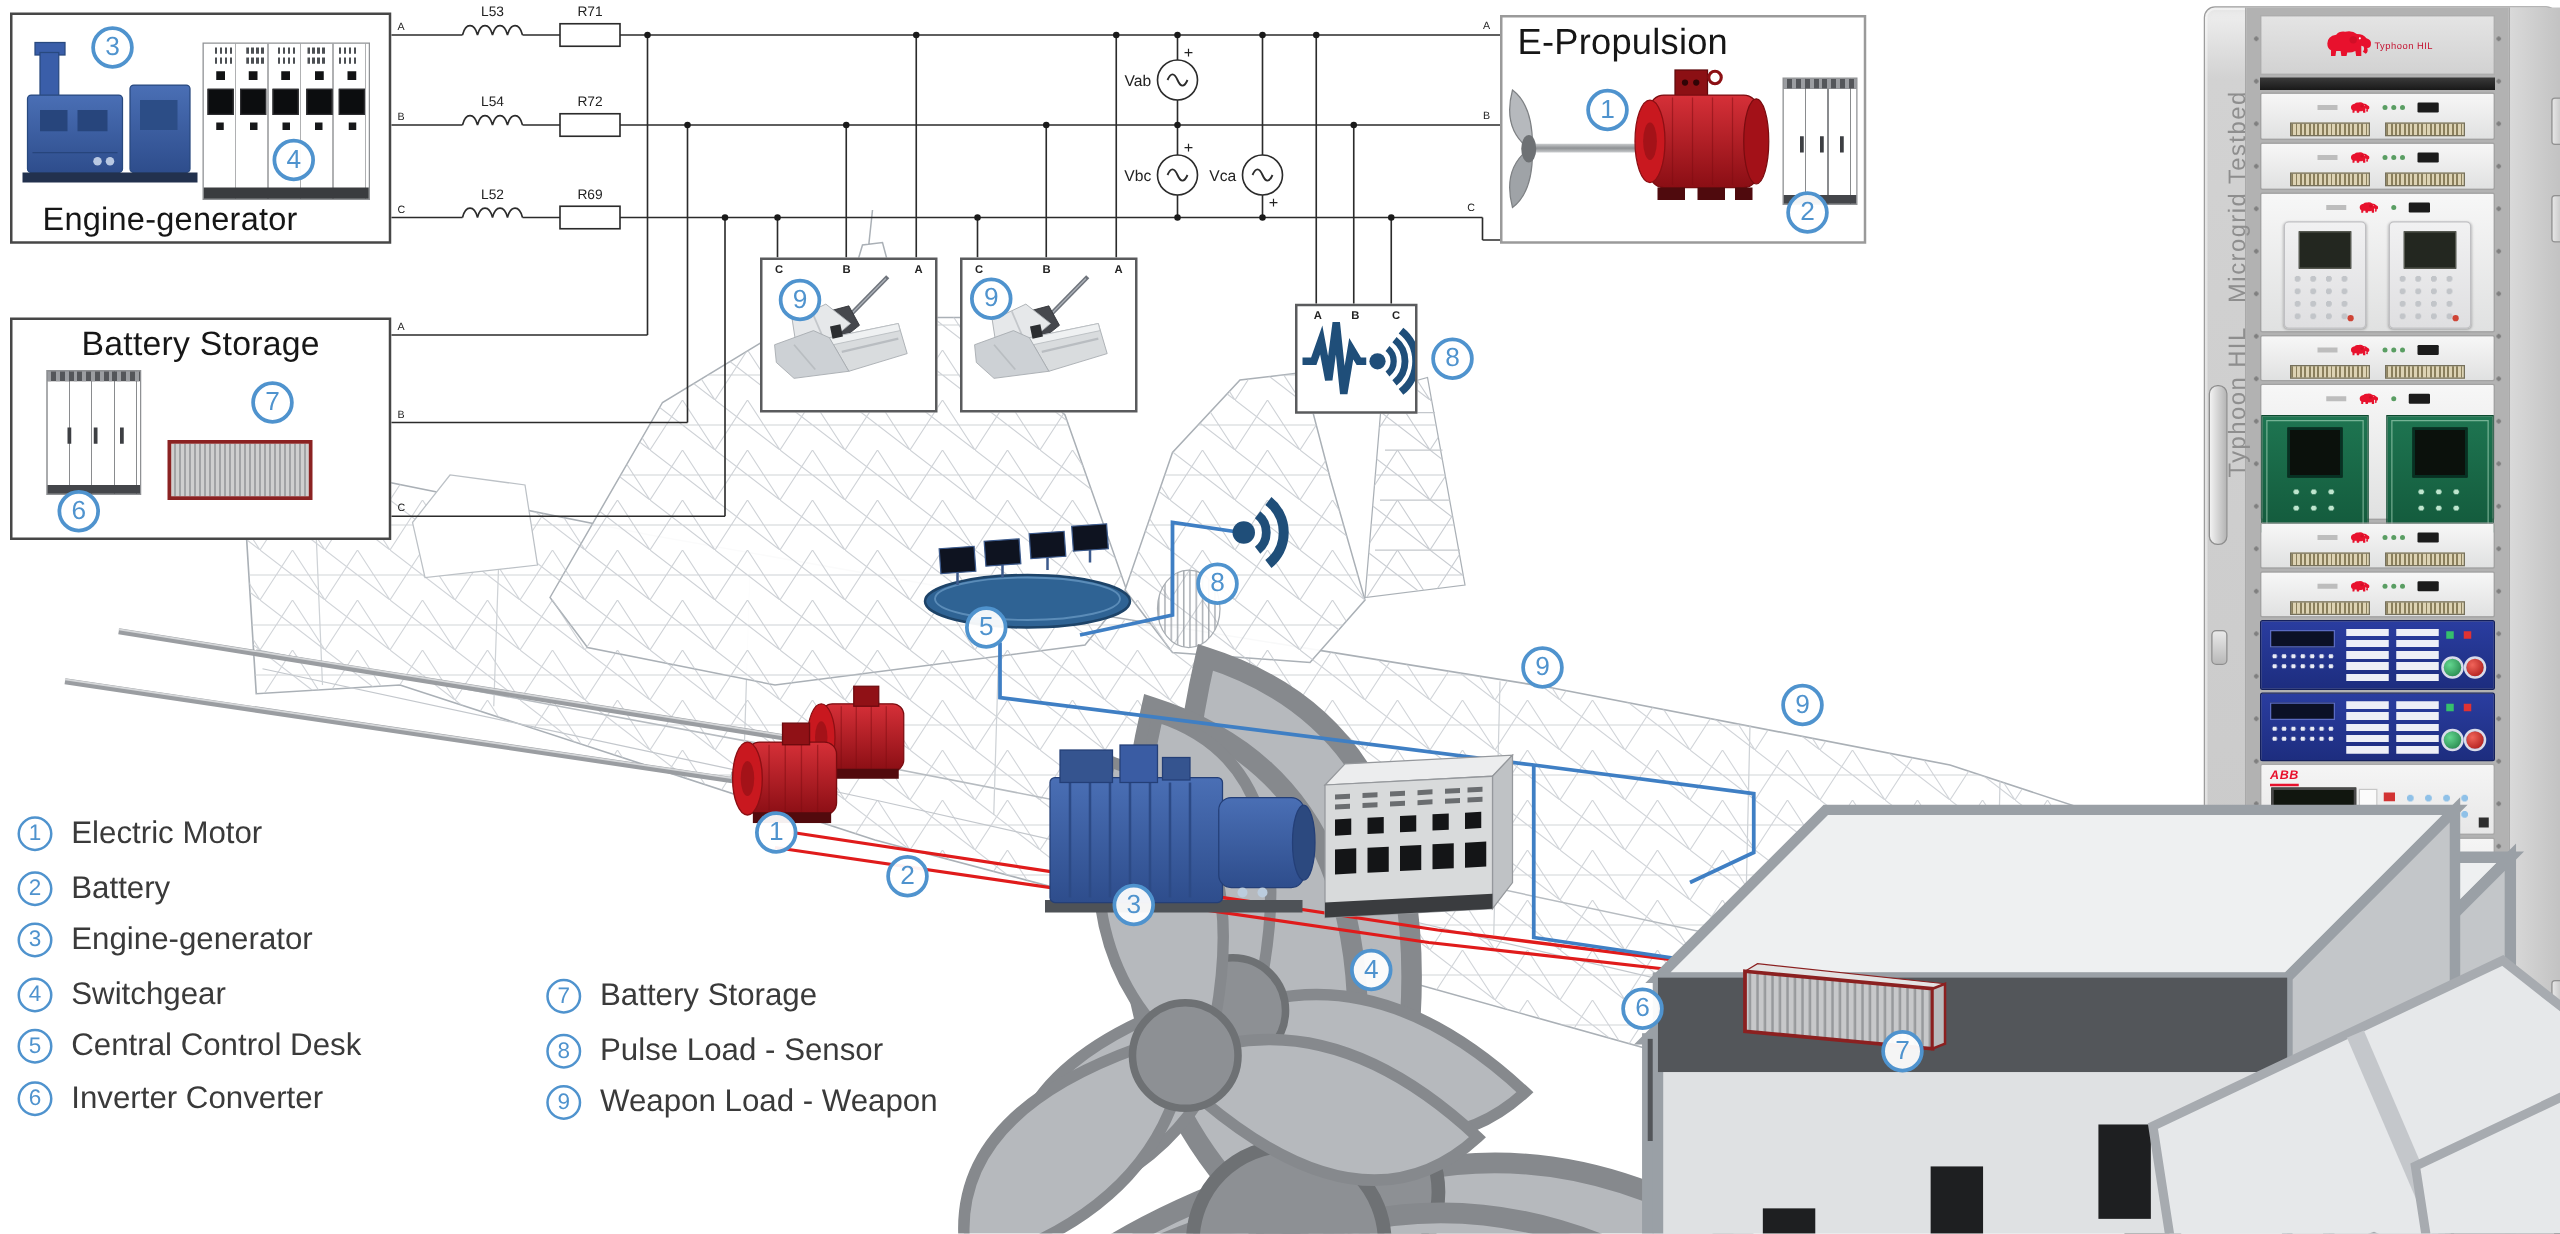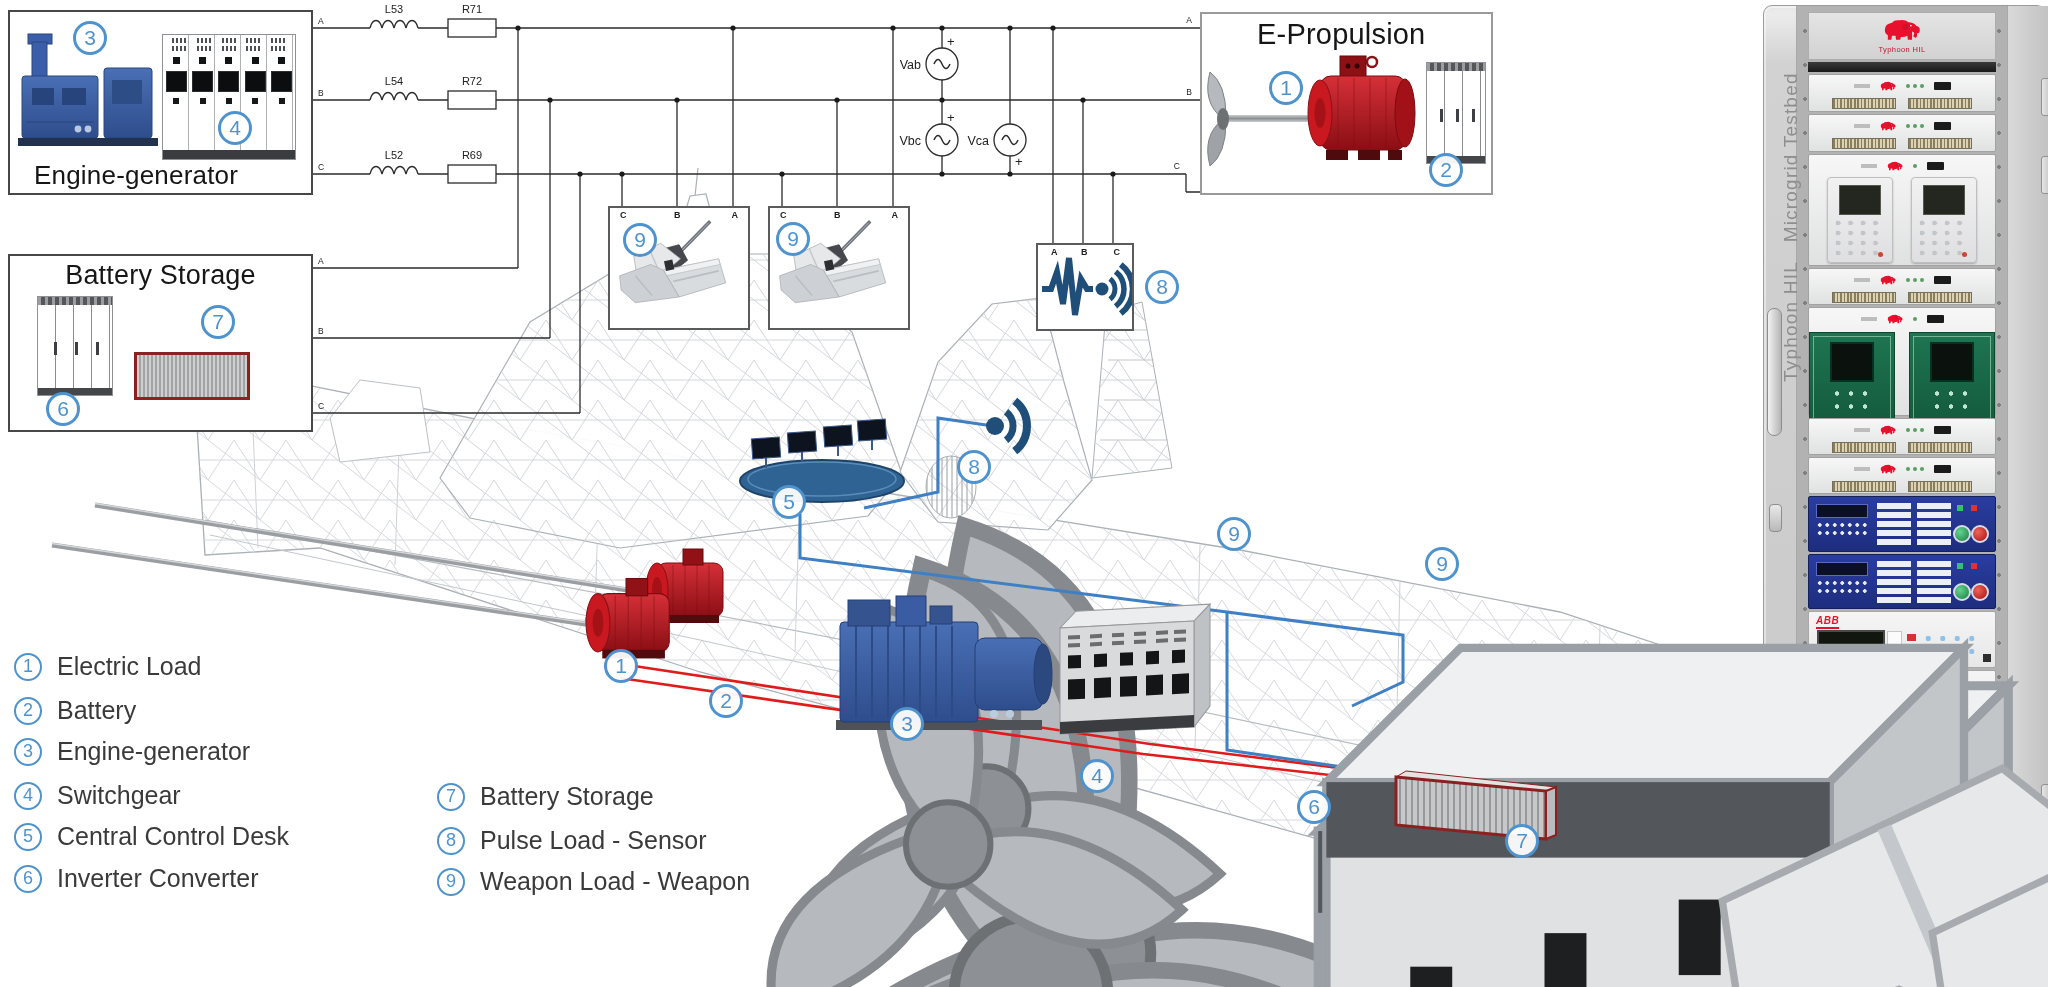--- a/index.html
+++ b/index.html
@@ -66,21 +66,21 @@
         background-image:radial-gradient(circle,#7f7f7f 1.6px,rgba(0,0,0,0) 1.9px),
                          radial-gradient(circle,#7f7f7f 1.6px,rgba(0,0,0,0) 1.9px);
         background-size:10px 34px;background-position:3px 8px,calc(100% - 3px) 8px;background-repeat:repeat-y;}
   .rack-right{position:relative;width:50px;flex:0 0 auto;border-left:1px solid #a9a9a9;
         background:linear-gradient(90deg,#d9d9d9,#bdbdbd);}
   .hinge{position:absolute;right:2px;width:13px;height:36px;border-radius:3px;
         background:linear-gradient(90deg,#e6e6e6,#b0b0b0);border:1px solid #919191;}
   .unit{position:relative;margin:0 11px;flex:0 0 auto;border:1px solid #a2a2a2;border-radius:2px;
         background:linear-gradient(#f7f7f7,#e0e1e1);}
   .rack-header{height:46px;margin:0 11px;flex:0 0 auto;background:linear-gradient(#e4e4e4,#d2d2d2);
-        display:flex;flex-direction:column;align-items:center;justify-content:center;border:1px solid #adadad;}
+        display:flex;align-items:center;justify-content:center;border:1px solid #adadad;}
   .rack-brand{font-size:7.5px;color:#c41230;margin-top:1px;letter-spacing:.4px;}
   .darkstrip{height:10px;margin:0 11px;flex:0 0 auto;background:linear-gradient(#3a3a3a,#191919);}
   .io-top{height:14px;display:flex;align-items:center;justify-content:center;gap:10px;padding-top:4px;}
   .io-tag{width:16px;height:4px;background:#bdbdbd;}
   .io-leds{display:flex;gap:3px;}
   .io-leds i{width:4px;height:4px;border-radius:50%;background:#5a9e63;}
   .io-port{width:17px;height:8px;background:#1b1b1b;border-radius:1px;}
   .io-strips{display:flex;justify-content:center;gap:12px;margin-top:5px;}
   .strip{width:62px;height:9px;background:#ddd3b4;border:1px solid #75705c;
         background-image:repeating-linear-gradient(90deg,#8a7f5c 0 1.5px,rgba(0,0,0,0) 1.5px 3.5px);}
@@ -473,21 +473,21 @@
     <div class="top"></div>
         <div class="h1"></div>
         <div class="h2"></div>
         <div class="h3"></div>
         <div class="base"></div>
   </div>
   <div class="batcont" style="left:124px;top:96px;width:110px;height:42px;"></div>
 </div>
 
 <div class="box lite" style="left:1200px;top:12px;width:289px;height:179px;">
-  <div class="box-title" style="left:12px;top:4px;font-size:29px;margin-left:43px;">E-Propulsion</div>
+  <div class="box-title" style="left:12px;top:4px;font-size:29px;">E-Propulsion</div>
   <svg style="position:absolute;left:0;top:0" width="224" height="179" viewBox="0 0 224 179">
     <rect x="24" y="101" width="92" height="7" fill="url(#shaftG)"></rect>
     <path d="M20,104 Q0,88 8,58 Q24,70 24,102 Z" fill="#b6b9bd" stroke="#7e8184"></path>
     <path d="M20,106 Q0,122 8,152 Q24,140 24,108 Z" fill="#9fa3a7" stroke="#7e8184"></path>
     <ellipse cx="21" cy="105" rx="6" ry="11" fill="#6e7174"></ellipse>
     <rect x="138" y="42" width="26" height="24" fill="#8c1014" stroke="#600a0e"></rect>
     <circle cx="146" cy="52" r="2.5" fill="#300406"></circle>
         <circle cx="155" cy="52" r="2.5" fill="#300406"></circle>
     <circle cx="170" cy="48" r="5" fill="none" stroke="#8c1014" stroke-width="2.5"></circle>
     <rect x="118" y="62" width="86" height="74" rx="11" fill="url(#redG)" stroke="#7a0c10"></rect>
@@ -554,21 +554,21 @@
 <div class="badge" style="left:1080px;top:759px;">4</div>
 <div class="badge" style="left:772px;top:485px;">5</div>
 <div class="badge" style="left:1297px;top:790px;">6</div>
 <div class="badge" style="left:1505px;top:824px;">7</div>
 <div class="badge" style="left:957px;top:450px;">8</div>
 <div class="badge" style="left:1217px;top:517px;">9</div>
 <div class="badge" style="left:1425px;top:547px;">9</div>
 
 <div class="lgd-row" style="left:14px;top:652px;">
   <span class="lgd-circle">1</span>
-  <span class="lgd-label">Electric Load</span>
+  <span class="lgd-label">Electric Motor</span>
 </div>
 <div class="lgd-row" style="left:14px;top:696px;">
   <span class="lgd-circle">2</span>
   <span class="lgd-label">Battery</span>
 </div>
 <div class="lgd-row" style="left:14px;top:737px;">
   <span class="lgd-circle">3</span>
   <span class="lgd-label">Engine-generator</span>
 </div>
 <div class="lgd-row" style="left:14px;top:781px;">

